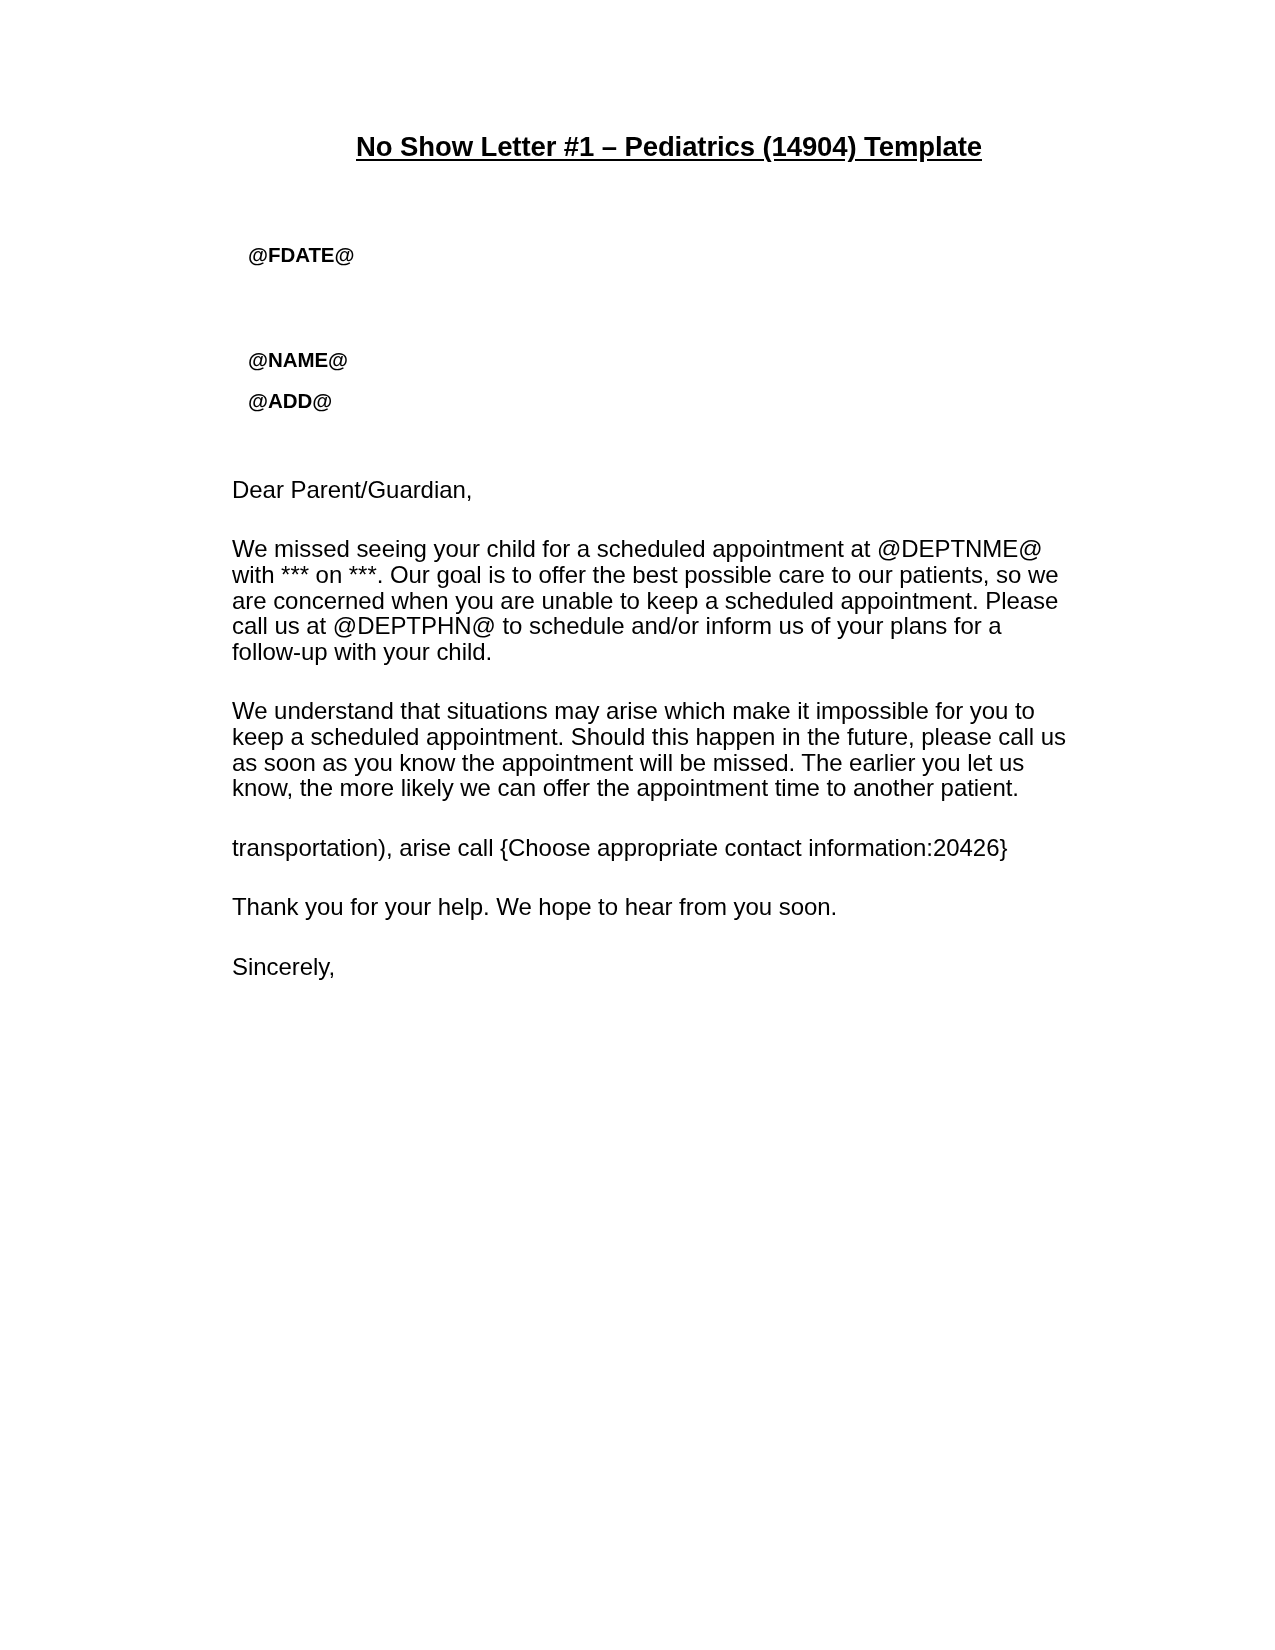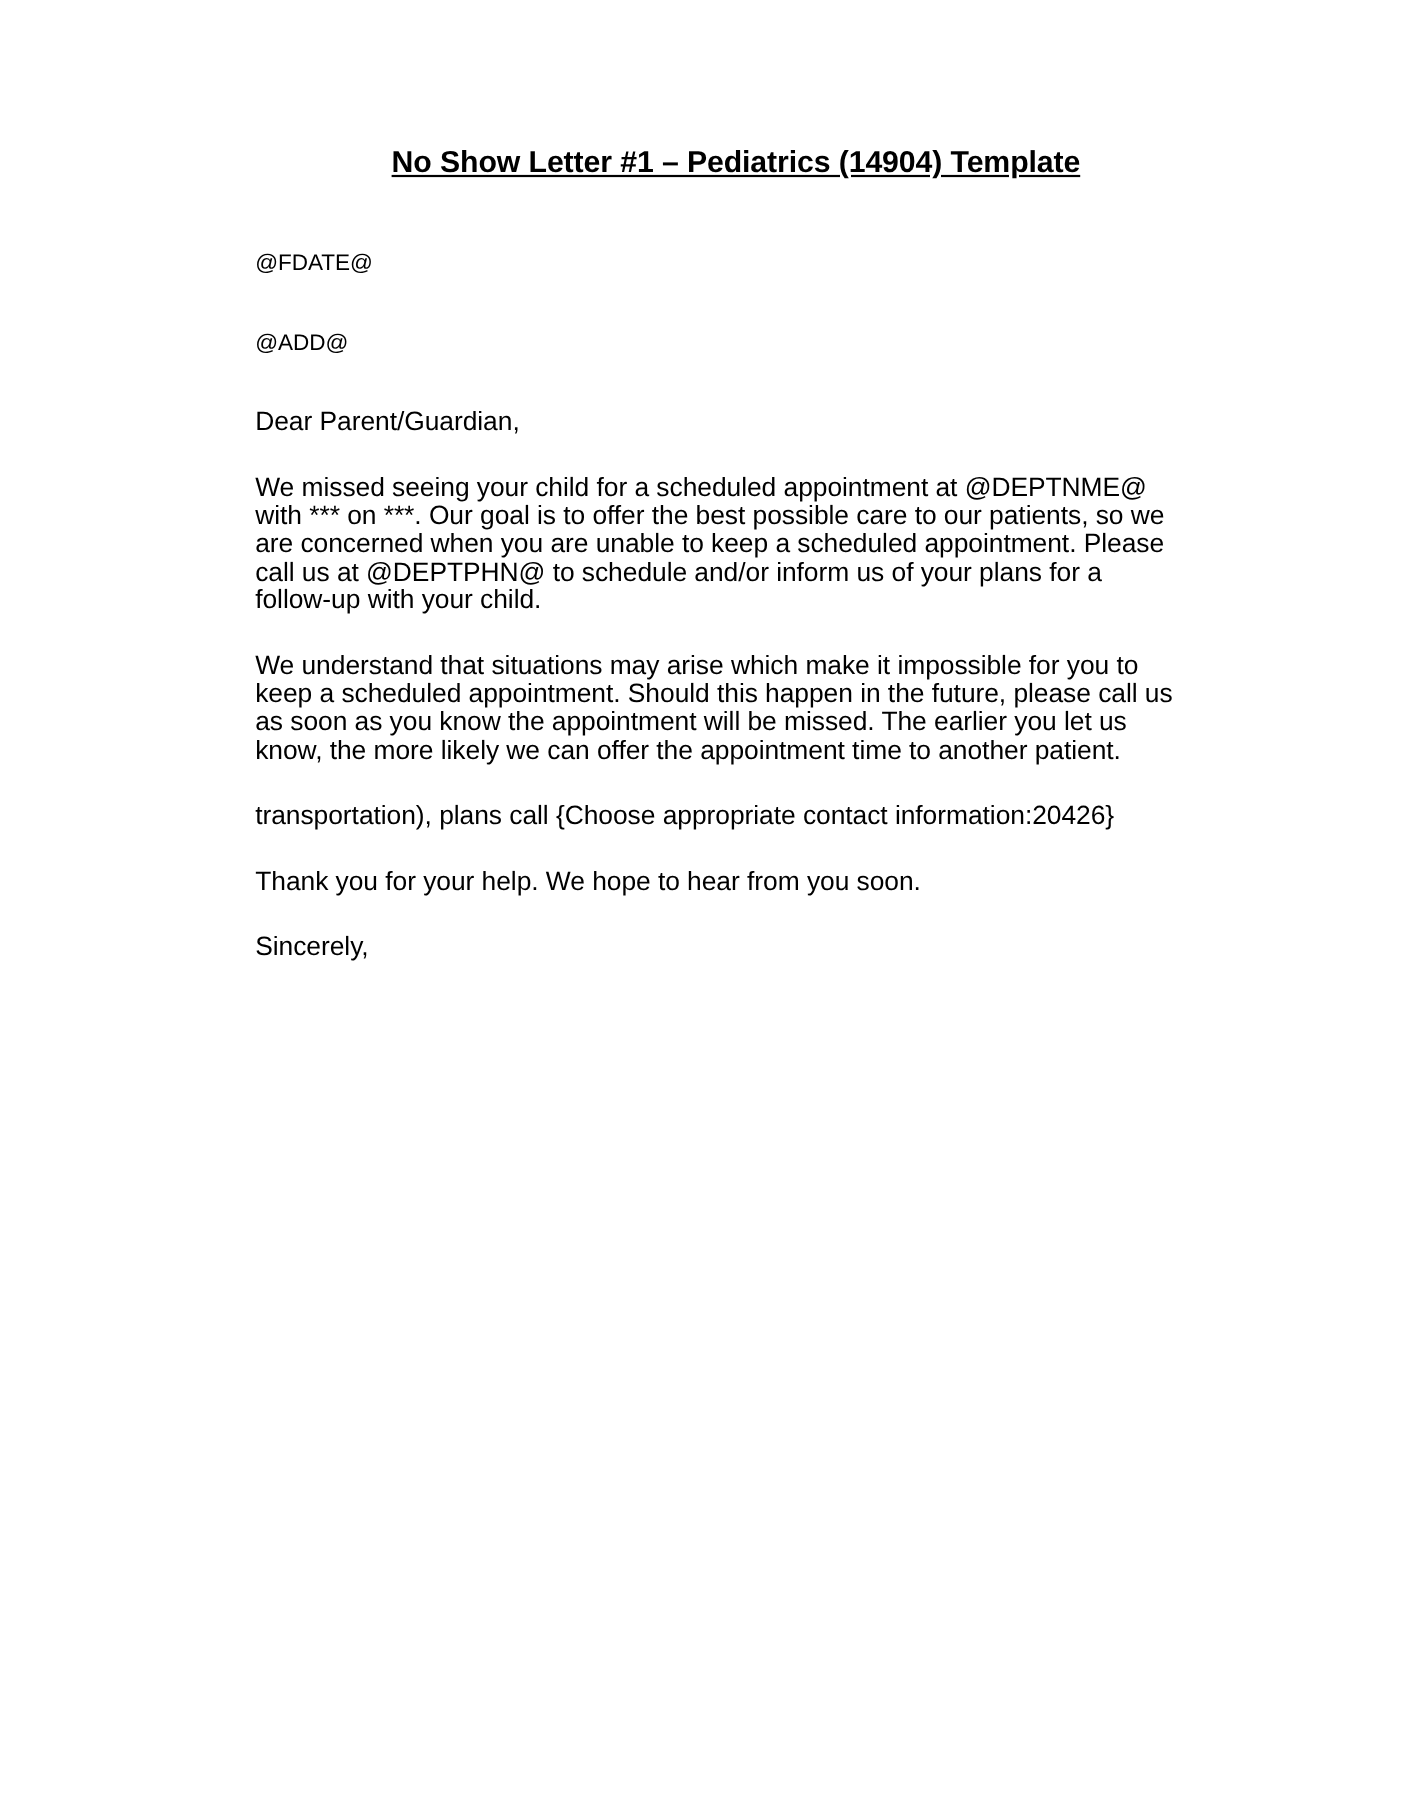--- a/index.html
+++ b/index.html
@@ -48,60 +48,62 @@
   .spacer-md { height: 34px; }
   .para {
     font-size: 24px;
     line-height: 25.6px;
     margin: 0;
     letter-spacing: -0.05px;
   }
   .field-line {
     font-size: 20.5px;
     line-height: 25.6px;
-    margin: 0;
+    margin: 16px;
     letter-spacing: -0.05px;
+    font-weight: bold;
   }
   .block {
     margin: 0;
   }
 </style>
 </head>
 <body>
 
 <div class="page">
 
   <div class="doc-body">
 
     <h1 class="doc-title">No Show Letter #1 – Pediatrics (14904) Template</h1>
 
     <div class="spacer-xl"></div>
 
     <p class="field-line">@FDATE@</p>
 
     <div class="spacer-lg"></div>
 
+    <p class="field-line">@NAME@</p>
     <p class="field-line">@ADD@</p>
 
     <div class="spacer-lg"></div>
 
     <p class="para">Dear Parent/Guardian,</p>
 
     <div class="spacer-md"></div>
 
     <p class="para">We missed seeing your child for a scheduled appointment at @DEPTNME@ with *** on ***.  Our goal is to offer the best possible care to our patients, so we are concerned when you are unable to keep a scheduled appointment.  Please call us at @DEPTPHN@ to schedule and/or inform us of your plans for a follow-up with your child.</p>
 
     <div class="spacer-md"></div>
 
     <p class="para">We understand that situations may arise which make it impossible for you to keep a scheduled appointment.  Should this happen in the future, please call us as soon as you know the appointment will be missed. The earlier you let us know, the more likely we can offer the appointment time to another patient.</p>
 
     <div class="spacer-md"></div>
 
     <div class="block">
-      <p class="para">transportation), plans call {Choose appropriate contact information:20426}</p>
+      <p class="para">transportation), arise call {Choose appropriate contact information:20426}</p>
     </div>
 
     <div class="spacer-md"></div>
 
     <p class="para">Thank you for your help.  We hope to hear from you soon.</p>
 
     <div class="spacer-md"></div>
 
     <p class="para">Sincerely,</p>
 

